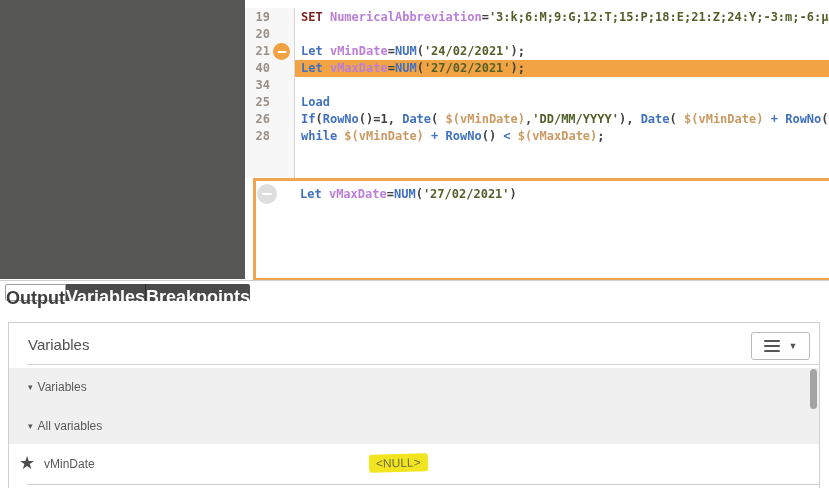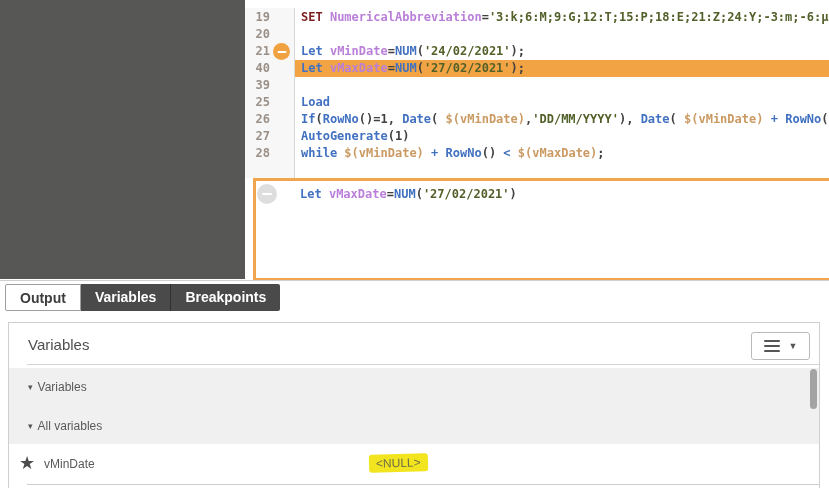--- a/index.html
+++ b/index.html
@@ -29,21 +29,21 @@
                background:#fff; border:3px solid #f0a54e; }
   .debug-code { padding:6px 0 0 44px; font-family:"DejaVu Sans Mono", monospace;
                 font-size:12px; font-weight:600; white-space:pre; }
   .bp-gray { left:1px; top:3px; width:20px; height:20px; background:#dedede; }
   .bp-gray::after { width:10px; height:2px; }
 
   .split-line { position:absolute; left:0; top:280px; width:829px; height:1px; background:#cfcfcf; }
 
   
   .tabbar { position:absolute; left:5px; top:284px; height:27px; display:flex; }
-  .tab { height:27px; line-height:27px; padding:0 14px; font-size:14px; font-weight:bold;
+  .tab { height:17px; line-height:27px; padding:0 0; font-size:18px; font-weight:bold;
          cursor:pointer; }
   .tab-active { background:#fff; color:#3d3d3d; border:1px solid #9f9f9f;
                 border-radius:2px 0 0 2px; }
   .tab-dark { background:#4a4a4a; color:#fff; }
   .tab-mid { border-right:1px solid #303030; }
   .tab-last { border-radius:0 2px 2px 0; }
 
   
   .panel { position:absolute; left:8px; top:322px; width:812px; height:170px;
            background:#fff; border:1px solid #cfcfcf; }
@@ -96,38 +96,33 @@
             <span class="bp-circle bp-line" style="background: rgb(240, 162, 66);"></span>
           </span>
           <span class="codewrap"><span style="color: rgb(65, 113, 192);">Let</span><span style="color: rgb(64, 64, 64);"> </span><span style="color: rgb(186, 127, 217);">vMinDate</span><span style="color: rgb(64, 64, 64);">=</span><span style="color: rgb(65, 113, 192);">NUM</span><span style="color: rgb(64, 64, 64);">(</span><span style="color: rgb(82, 96, 42);">'24/02/2021'</span><span style="color: rgb(64, 64, 64);">);</span></span>
         </div>
         <div class="code-line">
           <span class="ln">40</span>
           <span class="marker"></span>
           <span class="codewrap hl" style="background: rgb(242, 164, 68);"><span style="color: rgb(65, 113, 192);">Let</span><span style="color: rgb(64, 64, 64);"> </span><span style="color: rgb(186, 127, 217);">vMaxDate</span><span style="color: rgb(64, 64, 64);">=</span><span style="color: rgb(65, 113, 192);">NUM</span><span style="color: rgb(64, 64, 64);">(</span><span style="color: rgb(82, 96, 42);">'27/02/2021'</span><span style="color: rgb(64, 64, 64);">);</span></span>
         </div>
         <div class="code-line">
-          <span class="ln">39</span>
+          <span class="ln">34</span>
           <span class="marker"></span>
           <span class="codewrap"></span>
         </div>
         <div class="code-line">
           <span class="ln">25</span>
           <span class="marker"></span>
           <span class="codewrap"><span style="color: rgb(65, 113, 192);">Load</span></span>
         </div>
         <div class="code-line">
           <span class="ln">26</span>
           <span class="marker"></span>
           <span class="codewrap"><span style="color: rgb(65, 113, 192);">If</span><span style="color: rgb(64, 64, 64);">(</span><span style="color: rgb(65, 113, 192);">RowNo</span><span style="color: rgb(64, 64, 64);">()=1, </span><span style="color: rgb(65, 113, 192);">Date</span><span style="color: rgb(64, 64, 64);">( </span><span style="color: rgb(203, 154, 98);">$(vMinDate)</span><span style="color: rgb(64, 64, 64);">,</span><span style="color: rgb(82, 96, 42);">'DD/MM/YYYY'</span><span style="color: rgb(64, 64, 64);">), </span><span style="color: rgb(65, 113, 192);">Date</span><span style="color: rgb(64, 64, 64);">( </span><span style="color: rgb(203, 154, 98);">$(vMinDate)</span><span style="color: rgb(64, 64, 64);"> </span><span style="color: rgb(65, 113, 192);">+</span><span style="color: rgb(64, 64, 64);"> </span><span style="color: rgb(65, 113, 192);">RowNo</span><span style="color: rgb(64, 64, 64);">()</span></span>
-        </div>
-        <div class="code-line">
-          <span class="ln">27</span>
-          <span class="marker"></span>
-          <span class="codewrap"><span style="color: rgb(65, 113, 192);">AutoGenerate</span><span style="color: rgb(64, 64, 64);">(1)</span></span>
         </div>
         <div class="code-line">
           <span class="ln">28</span>
           <span class="marker"></span>
           <span class="codewrap"><span style="color: rgb(65, 113, 192);">while</span><span style="color: rgb(64, 64, 64);"> </span><span style="color: rgb(203, 154, 98);">$(vMinDate)</span><span style="color: rgb(64, 64, 64);"> </span><span style="color: rgb(65, 113, 192);">+</span><span style="color: rgb(64, 64, 64);"> </span><span style="color: rgb(65, 113, 192);">RowNo</span><span style="color: rgb(64, 64, 64);">() </span><span style="color: rgb(65, 113, 192);">&lt;</span><span style="color: rgb(64, 64, 64);"> </span><span style="color: rgb(203, 154, 98);">$(vMaxDate)</span><span style="color: rgb(64, 64, 64);">;</span></span>
         </div>
       </div>
 
     <div class="debug-box" style="border-color: rgb(240, 165, 78);">
       <div class="bp-circle bp-gray"></div>

